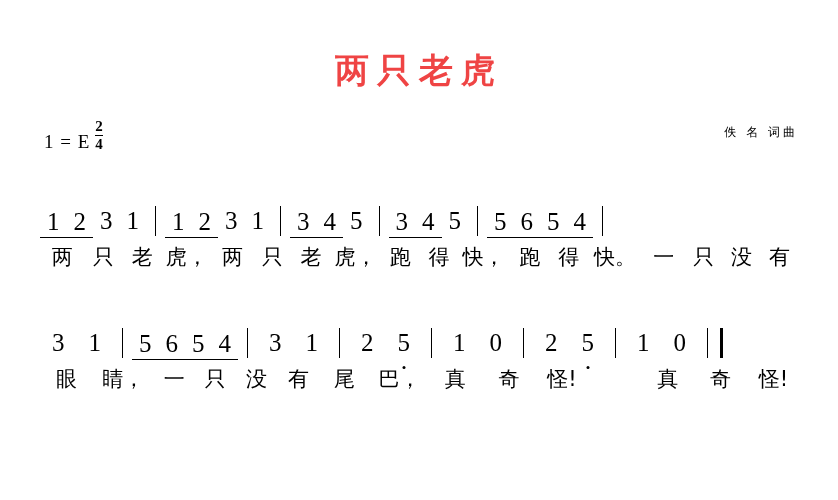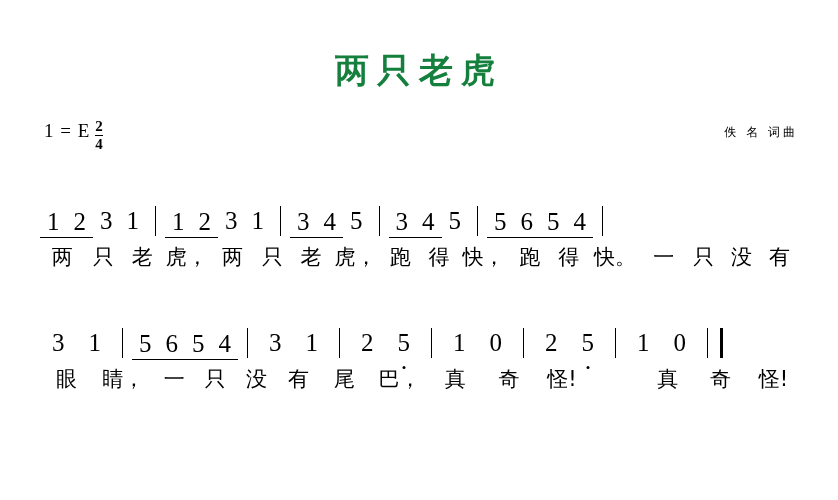--- a/index.html
+++ b/index.html
@@ -20,35 +20,35 @@
     height: 500px;
     box-sizing: border-box;
   }
   .title {
     text-align: center;
     font-family: "DejaVu Sans", sans-serif;
     font-weight: bold;
     font-size: 34px;
     letter-spacing: 8px;
     margin-top: 48px;
-    color: #15803d;
+    color: #ef4444;
   }
   .meta-row {
     position: relative;
     height: 44px;
     margin-top: 22px;
   }
   .key-sig {
     position: absolute;
     left: 44px;
     top: 4px;
     font-family: "Liberation Serif", serif;
     font-size: 19px;
     display: flex;
-    align-items: flex-start;
+    align-items: flex-end;
   }
   .key-sig .kk {
     font-size: 19px;
     letter-spacing: 1px;
   }
   .frac {
     display: inline-flex;
     flex-direction: column;
     align-items: center;
     margin-left: 5px;

